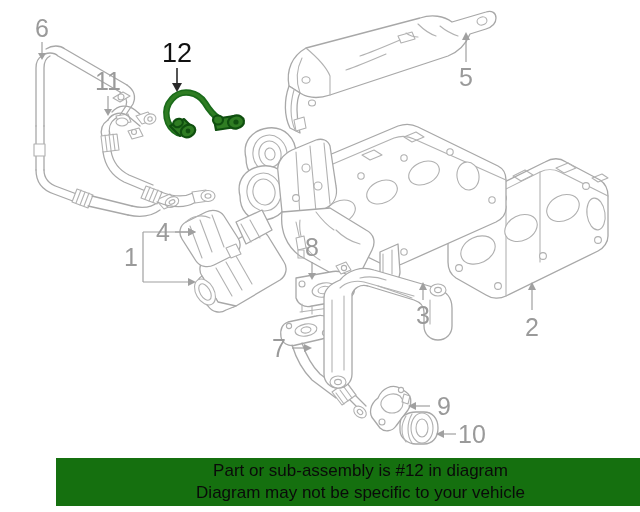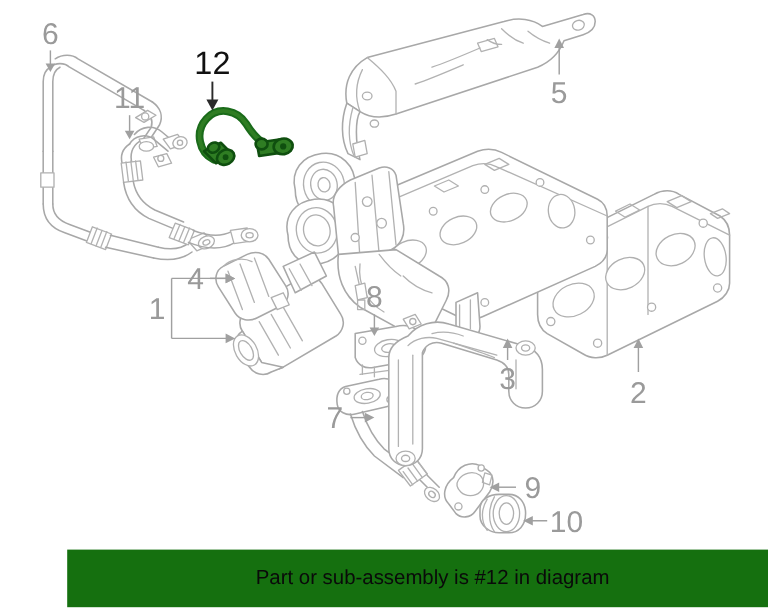--- a/index.html
+++ b/index.html
@@ -438,13 +438,14 @@
       <path class="arw" d="M456,434 L442,434"></path>
       <path class="arwh" d="M436,434 l8,-4 l0,8 Z"></path>
       <text class="callout-label" x="472" y="443" text-anchor="middle">10</text>
     </g>
 
   </svg>
 </div>
 
 <div id="notice-banner">
   <div class="notice-line">Part or sub-assembly is #12 in diagram</div>
+  <div class="notice-line">Diagram may not be specific to your vehicle</div>
 </div>
 
 </body></html>

